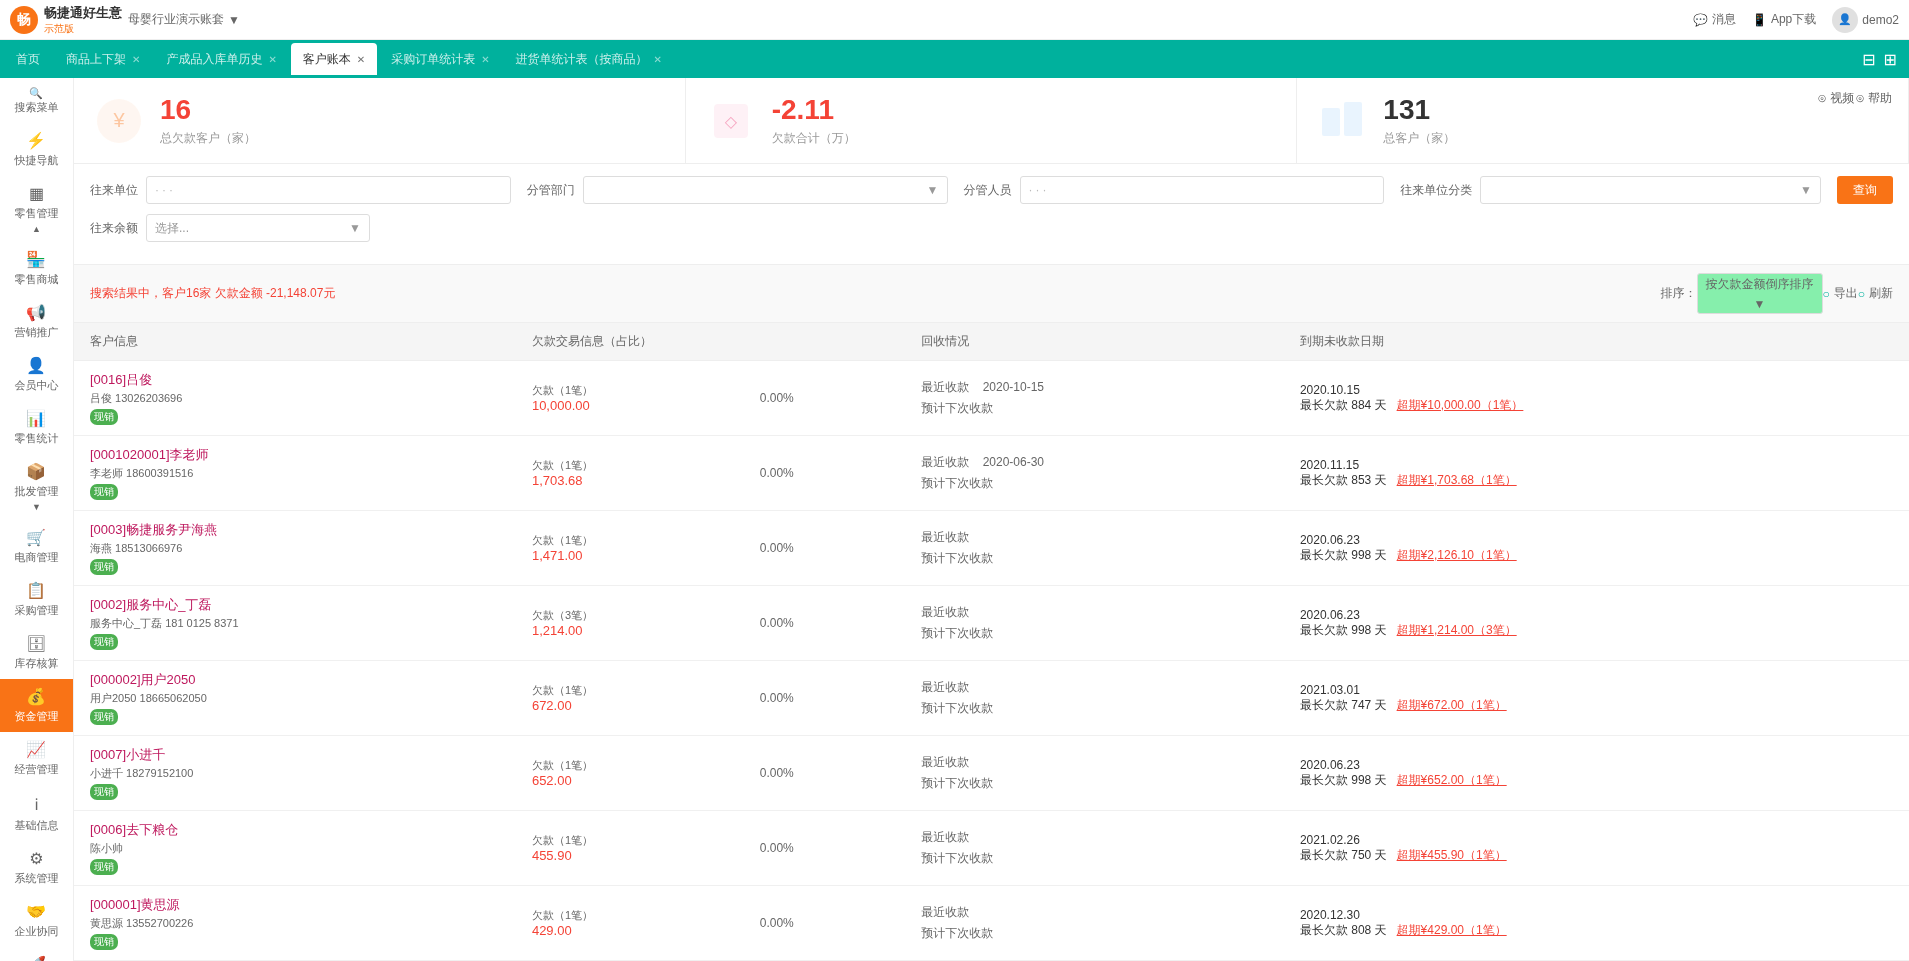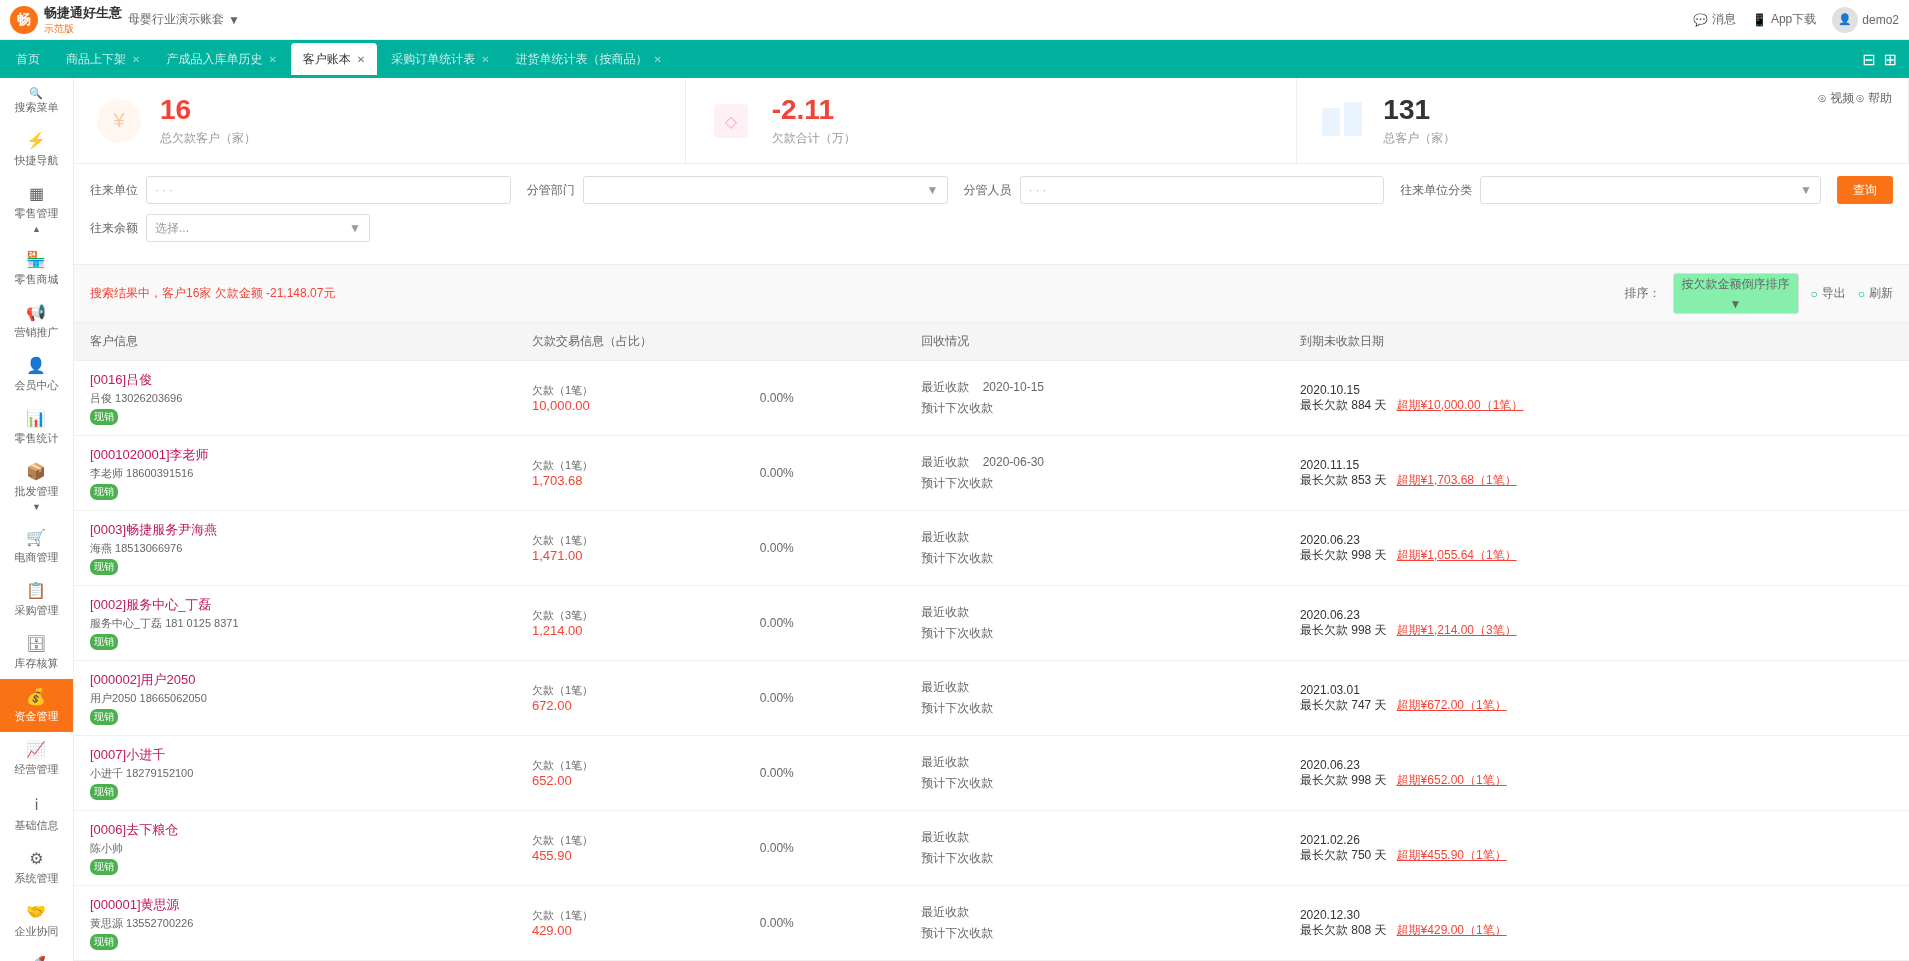--- a/index.html
+++ b/index.html
@@ -64,21 +64,21 @@
     .filter-label { color:#666; font-size:12px; white-space:nowrap; }
     .filter-input { flex:1; border:1px solid #ddd; border-radius:3px; padding:4px 8px; font-size:12px; height:28px; display:flex; align-items:center; justify-content:space-between; cursor:pointer; background:#fff; }
     .filter-select { flex:1; border:1px solid #ddd; border-radius:3px; padding:4px 8px; font-size:12px; height:28px; display:flex; align-items:center; justify-content:space-between; cursor:pointer; background:#fff; color:#999; }
     .filter-btn-search { background:#f97316; color:#fff; border:none; border-radius:3px; padding:4px 16px; font-size:12px; height:28px; cursor:pointer; }
     .collapse-row { text-align:center; padding:4px 0; color:#999; font-size:12px; cursor:pointer; }
     
     
     .result-bar { background:#f9f9f9; border-bottom:1px solid #eee; padding:8px 16px; display:flex; align-items:center; justify-content:space-between; }
     .result-text { font-size:12px; color:#666; }
     .result-text span { color:#f44336; }
-    .result-actions { display:flex; align-items:center; gap:12px; font-size:12px; color:#666;text-align:center; }
+    .result-actions { display:flex; align-items:center; font-size:12px; color:#666;text-align:center; }
     .sort-select { border:1px solid #ddd; border-radius:3px; padding:2px 8px; font-size:12px; cursor:pointer; background:#86efac; display:flex; align-items:center; gap:4px;flex-direction:column; }
     .action-btn { cursor:pointer; display:flex; align-items:center; gap:4px; }
     .action-btn .icon { color:#00b19d; }
     
     
     .data-table { width:100%; border-collapse:collapse; background:#fff; }
     .data-table thead tr { background:#f5f5f5; }
     .data-table th { padding:10px 16px; text-align:left; font-weight:normal; color:#666; border-bottom:1px solid #eee; font-size:12px; }
     .data-table td { padding:10px 16px; border-bottom:1px solid #f0f0f0; vertical-align:middle; font-size:12px; }
     
@@ -397,21 +397,21 @@
       <div class="amount-label">欠款（1笔）</div>
       <div class="amount-red">1,471.00</div>
     </td>
     <td style="color:#666;">0.00%</td>
     <td>
       <div style="color:#666;font-size:12px;">最近收款 &nbsp;&nbsp; </div>
       <div style="color:#666;font-size:12px;margin-top:4px;">预计下次收款</div>
     </td>
     <td>
       <div class="date-text">2020.06.23</div>
-      <div class="overdue-days">最长欠款 998 天 &nbsp; <span class="overdue-red">超期¥1,055.64（1笔）</span></div>
+      <div class="overdue-days">最长欠款 998 天 &nbsp; <span class="overdue-red">超期¥2,126.10（1笔）</span></div>
     </td>
   </tr>
             <tr>
     <td>
       <div class="customer-name">[0002]服务中心_丁磊</div>
       <div class="customer-phone">服务中心_丁磊 181 0125 8371</div>
       <span class="tag-xianjin">现销</span>
     </td>
     <td>
       <div class="amount-label">欠款（3笔）</div>

